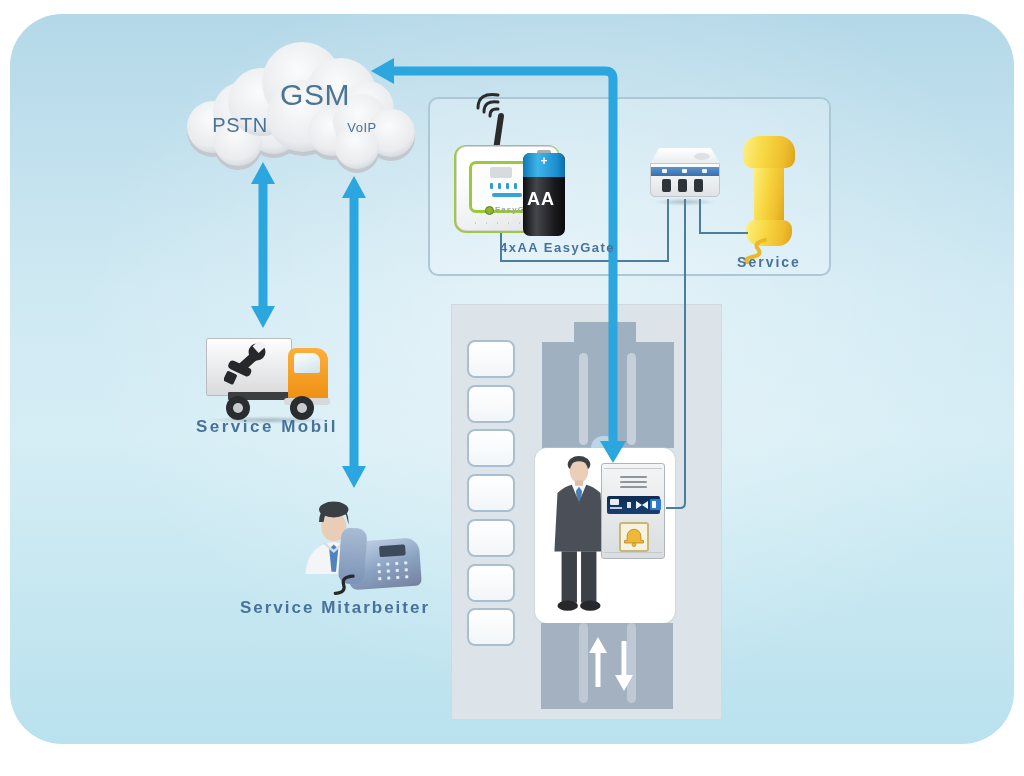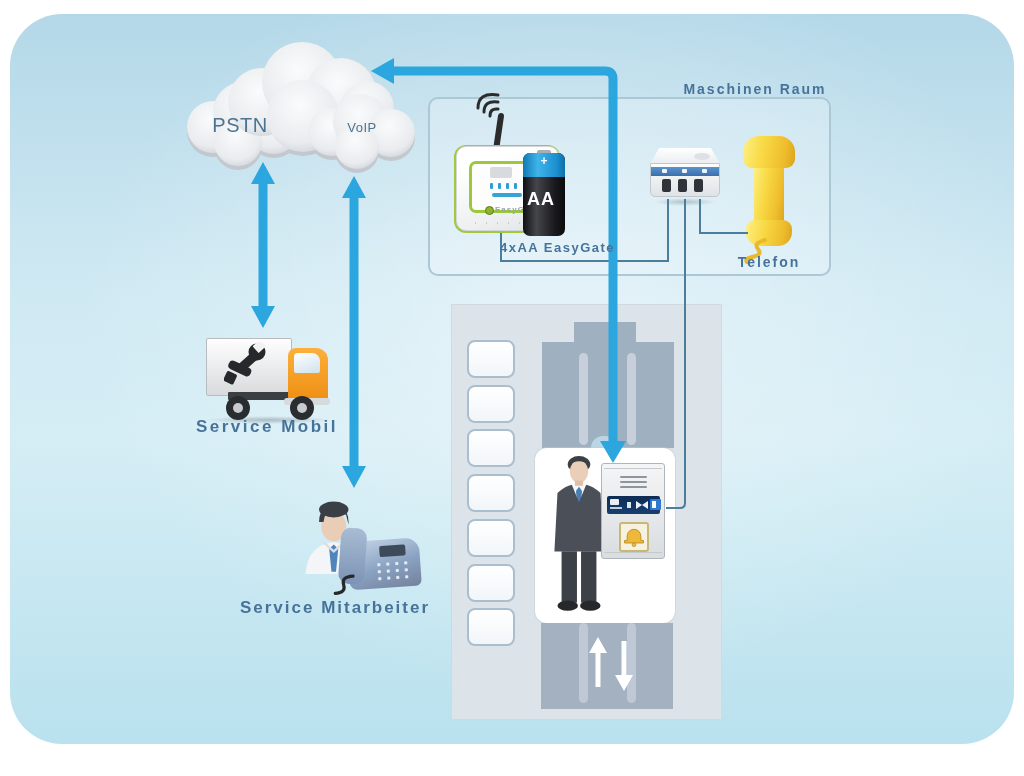--- a/index.html
+++ b/index.html
@@ -118,26 +118,26 @@
     background-image:radial-gradient(#e8eef5 1.6px, transparent 1.8px);background-size:9px 7px;}
 </style>
 </head>
 <body>
 
 <div id="stage">
   <div id="panel"></div>
 
   <div id="mraum-box" class="abs"></div>
 
-  <div class="lbl" style="left:655px;top:81px;width:200px;font-size:14px;">Maschinen Raum</div>
   <div class="lbl" style="left:480px;top:240px;width:155px;font-size:13px;letter-spacing:1.5px;">4xAA EasyGate</div>
-  <div class="lbl" style="left:714px;top:254px;width:110px;font-size:14px;">Telefon</div>
+  <div class="lbl" style="left:714px;top:254px;width:110px;font-size:14px;">Service</div>
   <div class="lbl" style="left:215px;top:598px;width:240px;font-size:17px;letter-spacing:2px;">Service Mitarbeiter</div>
   <div class="lbl" style="left:167px;top:417px;width:200px;font-size:17px;letter-spacing:2.5px;">Service Mobil</div>
 
+  <div class="cloud-lbl" style="left:265px;top:78px;width:100px;font-size:30px;">GSM</div>
   <div class="cloud-lbl" style="left:195px;top:114px;width:90px;font-size:20px;">PSTN</div>
   <div class="cloud-lbl" style="left:322px;top:120px;width:80px;font-size:13px;">VoIP</div>
 
   <div id="gateway" class="abs">
     <svg class="abs" style="left:8px;top:0;" width="50" height="62" viewBox="0 0 50 62">
       <path d="M30 26 Q30 18 38 19" fill="none" stroke="#2b2b2b" stroke-width="3" stroke-linecap="round"></path>
       <path d="M24 22 Q24 10 38 12" fill="none" stroke="#2b2b2b" stroke-width="3" stroke-linecap="round"></path>
       <path d="M18 18 Q18 2 38 5" fill="none" stroke="#2b2b2b" stroke-width="3" stroke-linecap="round"></path>
       <line x1="41" y1="26" x2="36" y2="60" stroke="#2b2b2b" stroke-width="6" stroke-linecap="round"></line>
     </svg>

